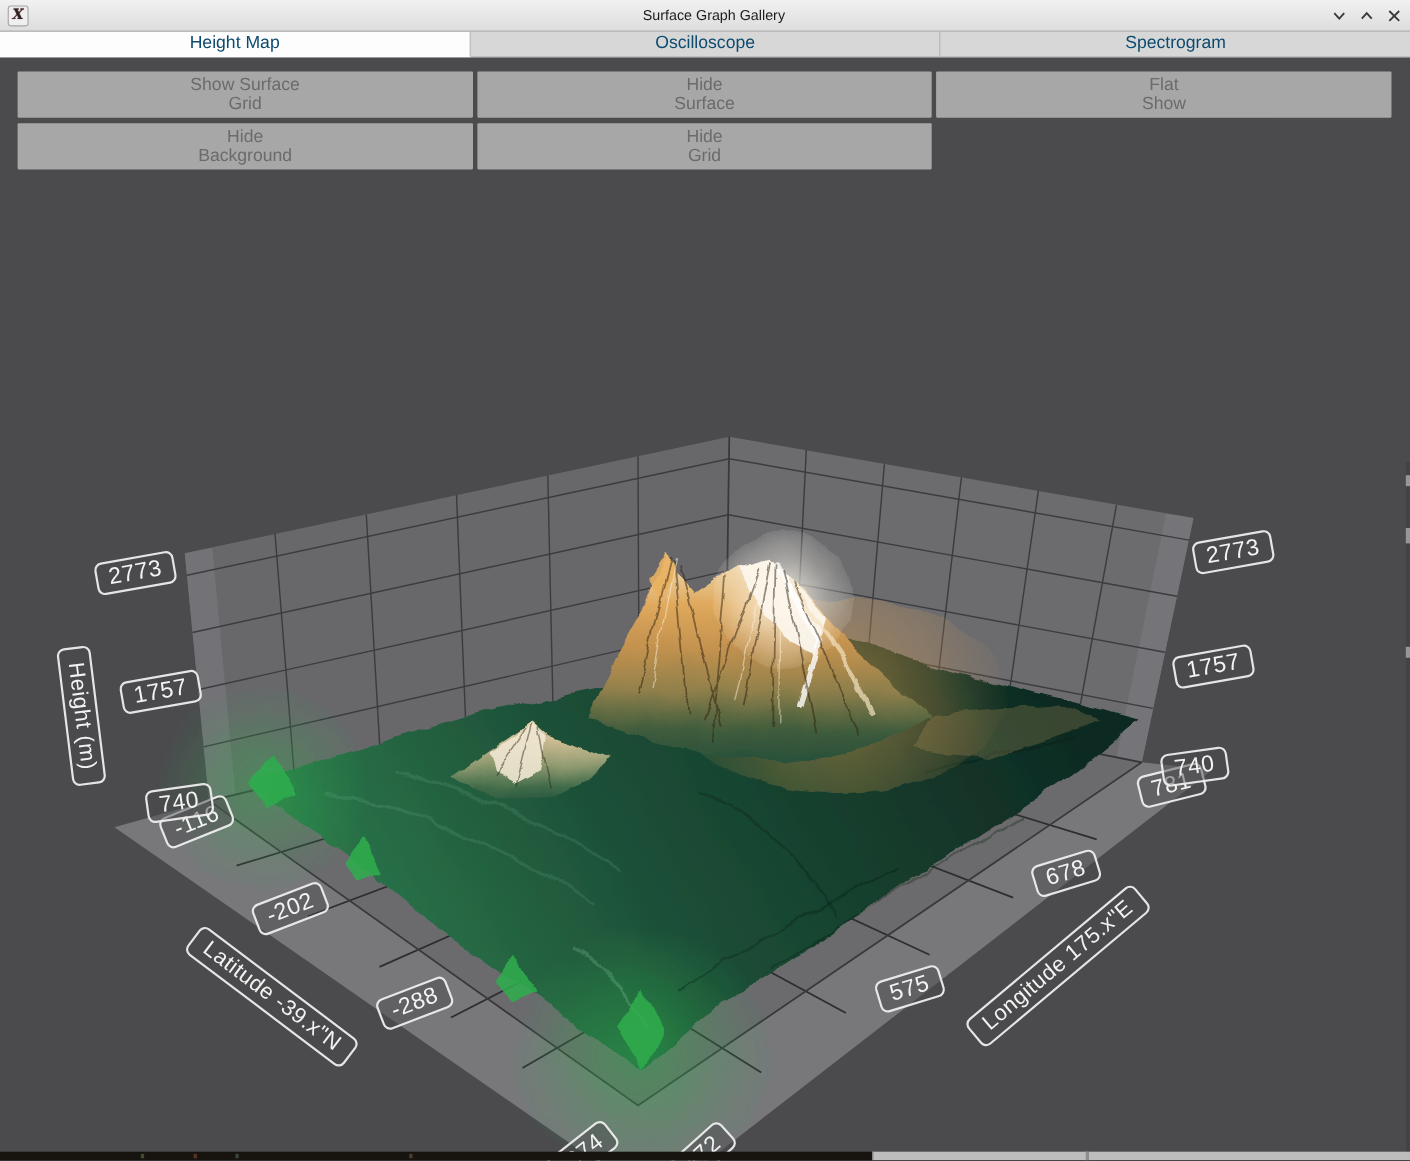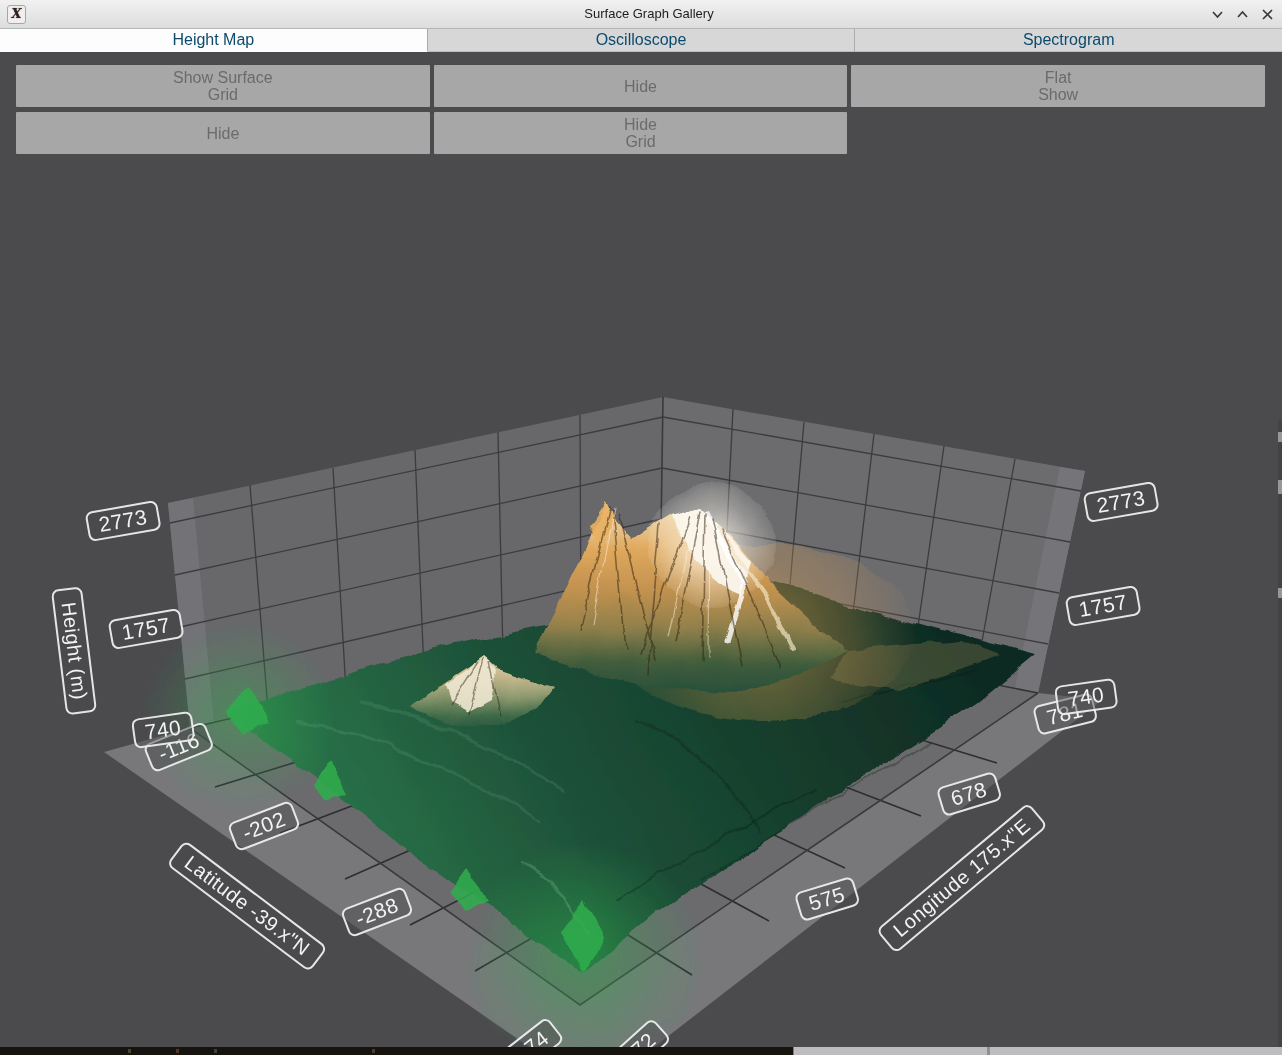--- a/index.html
+++ b/index.html
@@ -211,27 +211,29 @@
     <div class="axlabel axtitle" style="left:962px;top:878px;--r:-40deg">Longitude 175.x"E</div>
   </div>
 
   <div class="toolbar">
     <div class="btn">
       <span>Show Surface</span>
       <span>Grid</span>
     </div>
     <div class="btn">
       <span>Hide</span>
+      <span>Surface</span>
     </div>
     <div class="btn">
       <span>Flat</span>
       <span>Show</span>
     </div>
     <div class="btn">
       <span>Hide</span>
+      <span>Background</span>
     </div>
     <div class="btn">
       <span>Hide</span>
       <span>Grid</span>
     </div>
   </div>
 
   <div class="tabbar">
     <div class="tab active">Height Map</div>
     <div class="tab">Oscilloscope</div>

